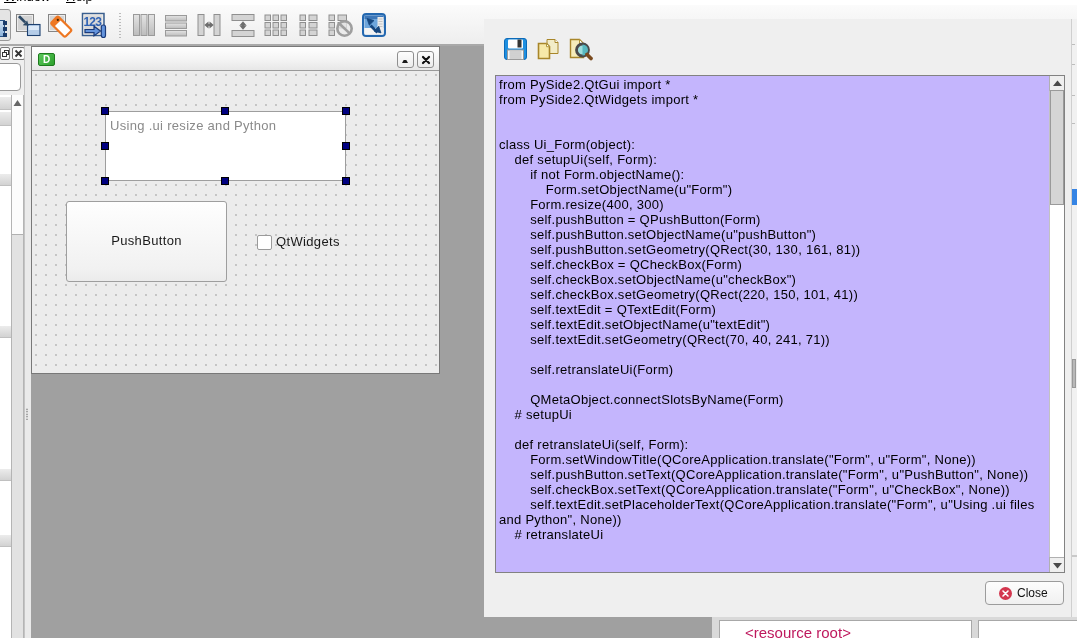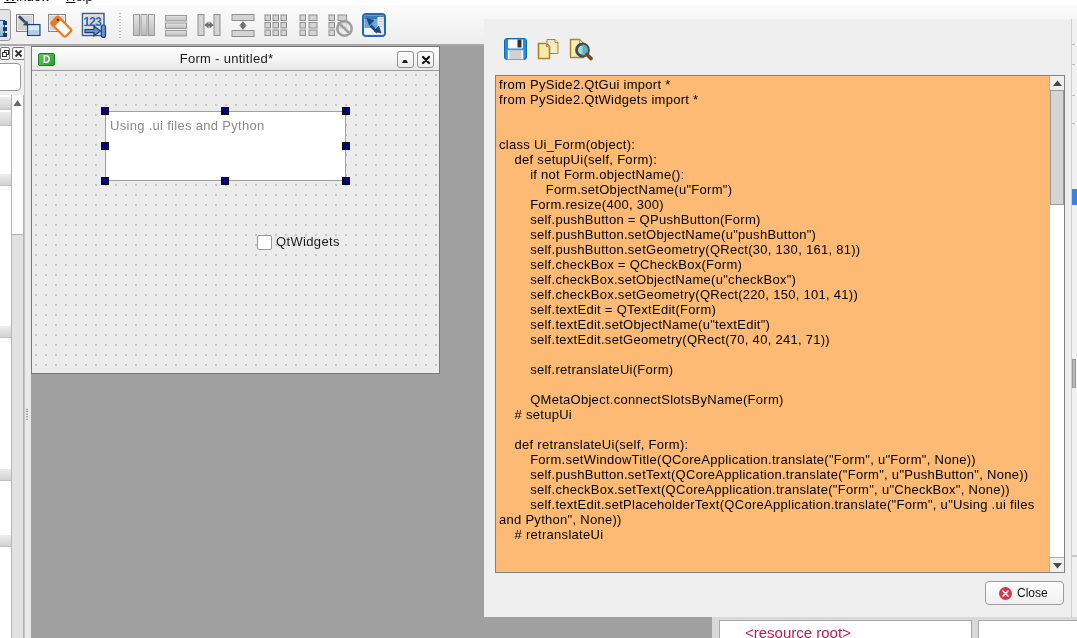--- a/index.html
+++ b/index.html
@@ -200,48 +200,48 @@
     <div class="abs" style="left:25px;top:3px;font-size:15px;color:#be185d">&lt;resource root&gt;</div>
   </div>
   <div class="abs" style="left:978px;top:620px;width:99px;height:18px;background:#fff;border:1px solid #a8a8a8;border-bottom:none;border-right:none"></div>
 </div>
 
 <div class="abs" style="left:31px;top:46px;width:409px;height:328px;background:#ececec;border:1px solid #787878">
 
   <div class="abs" style="left:0;top:0;width:407px;height:24px;background:linear-gradient(#ffffff,#f4f4f4 55%,#e7e7e7);border-bottom:1px solid #9a9a9a">
 
     <div class="abs" style="left:6px;top:6px;width:17px;height:13px;background:linear-gradient(130deg,#5bc85b,#2da02d);border-radius:2px;border:1px solid #1e7a1e;color:#fff;font-weight:bold;font-size:10px;text-align:center;line-height:11px">D</div>
-    <div class="abs" style="left:-9px;top:4px;width:407px;text-align:center;font-size:13px;color:#1a1a1a;letter-spacing:0.3px">Form - untitled*</div>
 
     <div class="abs" style="left:365px;top:4px;width:17px;height:17px;border:1px solid #8f8f8f;border-radius:3px;background:linear-gradient(#fdfdfd,#ececec)">
       <div class="abs" style="left:4px;top:8px;width:6px;height:3px;background:#1a1a1a;clip-path:polygon(28% 0,72% 0,100% 100%,0 100%)"></div>
     </div>
 
     <div class="abs" style="left:385px;top:4px;width:17px;height:17px;border:1px solid #8f8f8f;border-radius:3px;background:linear-gradient(#fdfdfd,#ececec)">
       <svg class="abs" style="left:3px;top:3px" width="10" height="10">
           <path d="M2 2 L8 8 M8 2 L2 8" stroke="#111" stroke-width="2.2" stroke-linecap="round"></path>
         </svg>
     </div>
   </div>
 
   <div class="abs" style="left:0;top:24px;width:407px;height:302px;background-image:radial-gradient(circle,#999999 0.55px,rgba(0,0,0,0) 0.85px);background-size:10px 10px;background-position:9px 9px">
 
     <div class="abs" style="left:73px;top:40px;width:241px;height:70px;background:#fff;border:1px solid #9e9e9e">
-      <div class="abs" style="left:4px;top:6px;font-size:13px;color:#8a8a8a;letter-spacing:0.3px">Using .ui files and Python</div>
+      <div class="abs" style="left:4px;top:6px;font-size:13px;color:#8a8a8a;letter-spacing:0.3px">Using .ui resize and Python</div>
     </div>
 
     <div class="handle" style="left:69px;top:36px"></div>
     <div class="handle" style="left:189px;top:36px"></div>
     <div class="handle" style="left:310px;top:36px"></div>
     <div class="handle" style="left:69px;top:71px"></div>
     <div class="handle" style="left:310px;top:71px"></div>
     <div class="handle" style="left:69px;top:106px"></div>
     <div class="handle" style="left:189px;top:106px"></div>
     <div class="handle" style="left:310px;top:106px"></div>
 
+    <div class="abs" style="left:34px;top:130px;width:161px;height:81px;border:1px solid #9e9e9e;border-radius:3px;background:linear-gradient(#fefefe,#f1f1f1 85%,#ebebeb);font-size:13px;color:#1a1a1a;text-align:center;line-height:77px;letter-spacing:0.35px">PushButton</div>
 
     <div class="abs" style="left:225px;top:164px;width:15px;height:15px;background:#fff;border:1px solid #9a9a9a;border-radius:2px"></div>
     <div class="abs" style="left:244px;top:163px;font-size:13px;color:#1a1a1a;letter-spacing:0.35px">QtWidgets</div>
   </div>
 </div>
 <style>
 .handle{position:absolute;width:8px;height:8px;background:#000080;border:1px solid #000}
 </style>
 
 <div class="abs" style="left:484px;top:19px;width:587px;height:598px;background:#efefef;border:1px solid #efefef">
@@ -261,21 +261,21 @@
     <path d="M9.5 5.5 l0 3.2 3.2 0 z" fill="#fff" stroke="#b0953a"></path>
   </svg>
   <svg class="abs" style="left:84px;top:18px" width="25" height="24" viewBox="0 0 25 24">
     <path d="M1.5 1.5 h9 l4 4 v14 h-13 z" fill="#f5ecba" stroke="#a8862a" stroke-width="1.4"></path>
     <path d="M10.5 1.5 l0 4 4 0 z" fill="#fff" stroke="#b0953a"></path>
     <circle cx="13.5" cy="12" r="6" fill="#9fdede" stroke="#4a4a4a" stroke-width="2.8"></circle>
     <path d="M13.5 6.5 a5.5 5.5 0 0 1 0 11 z" fill="#58b8c0"></path>
     <path d="M18 16.5 l4 4" stroke="#7a4a1e" stroke-width="3.8" stroke-linecap="round"></path>
   </svg>
 
-  <div class="abs" style="left:10px;top:55px;width:570px;height:498px;background:#fdba74;border:1px solid #828282">
+  <div class="abs" style="left:10px;top:55px;width:570px;height:498px;background:#c4b5fd;border:1px solid #828282">
     <div id="code" class="abs" style="left:3px;top:1px;width:548px;font-size:13px;line-height:15px;color:#000;white-space:pre;letter-spacing:0.28px">from PySide2.QtGui import *
 from PySide2.QtWidgets import *
 
 
 class Ui_Form(object):
     def setupUi(self, Form):
         if not Form.objectName():
             Form.setObjectName(u"Form")
         Form.resize(400, 300)
         self.pushButton = QPushButton(Form)

